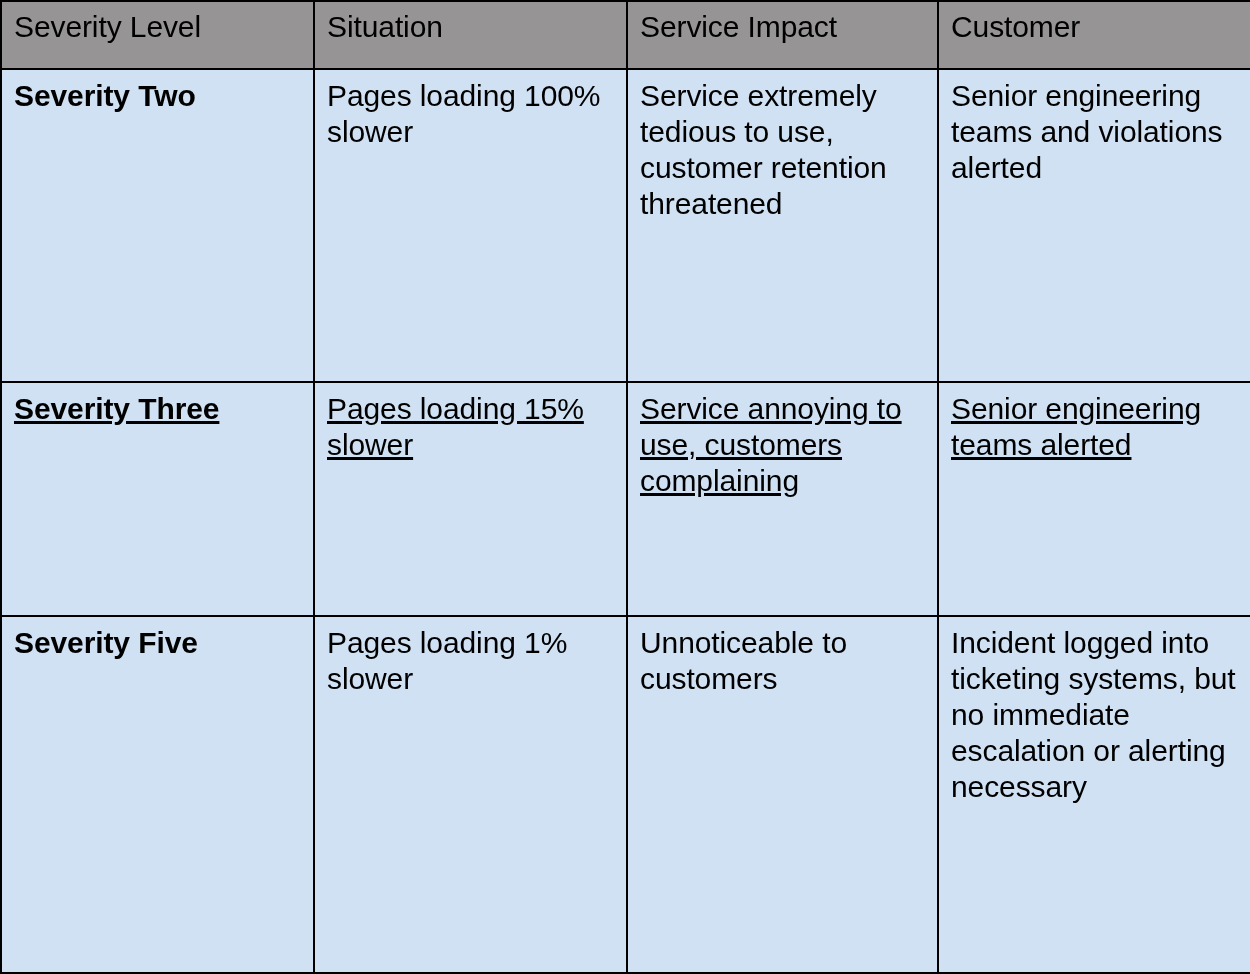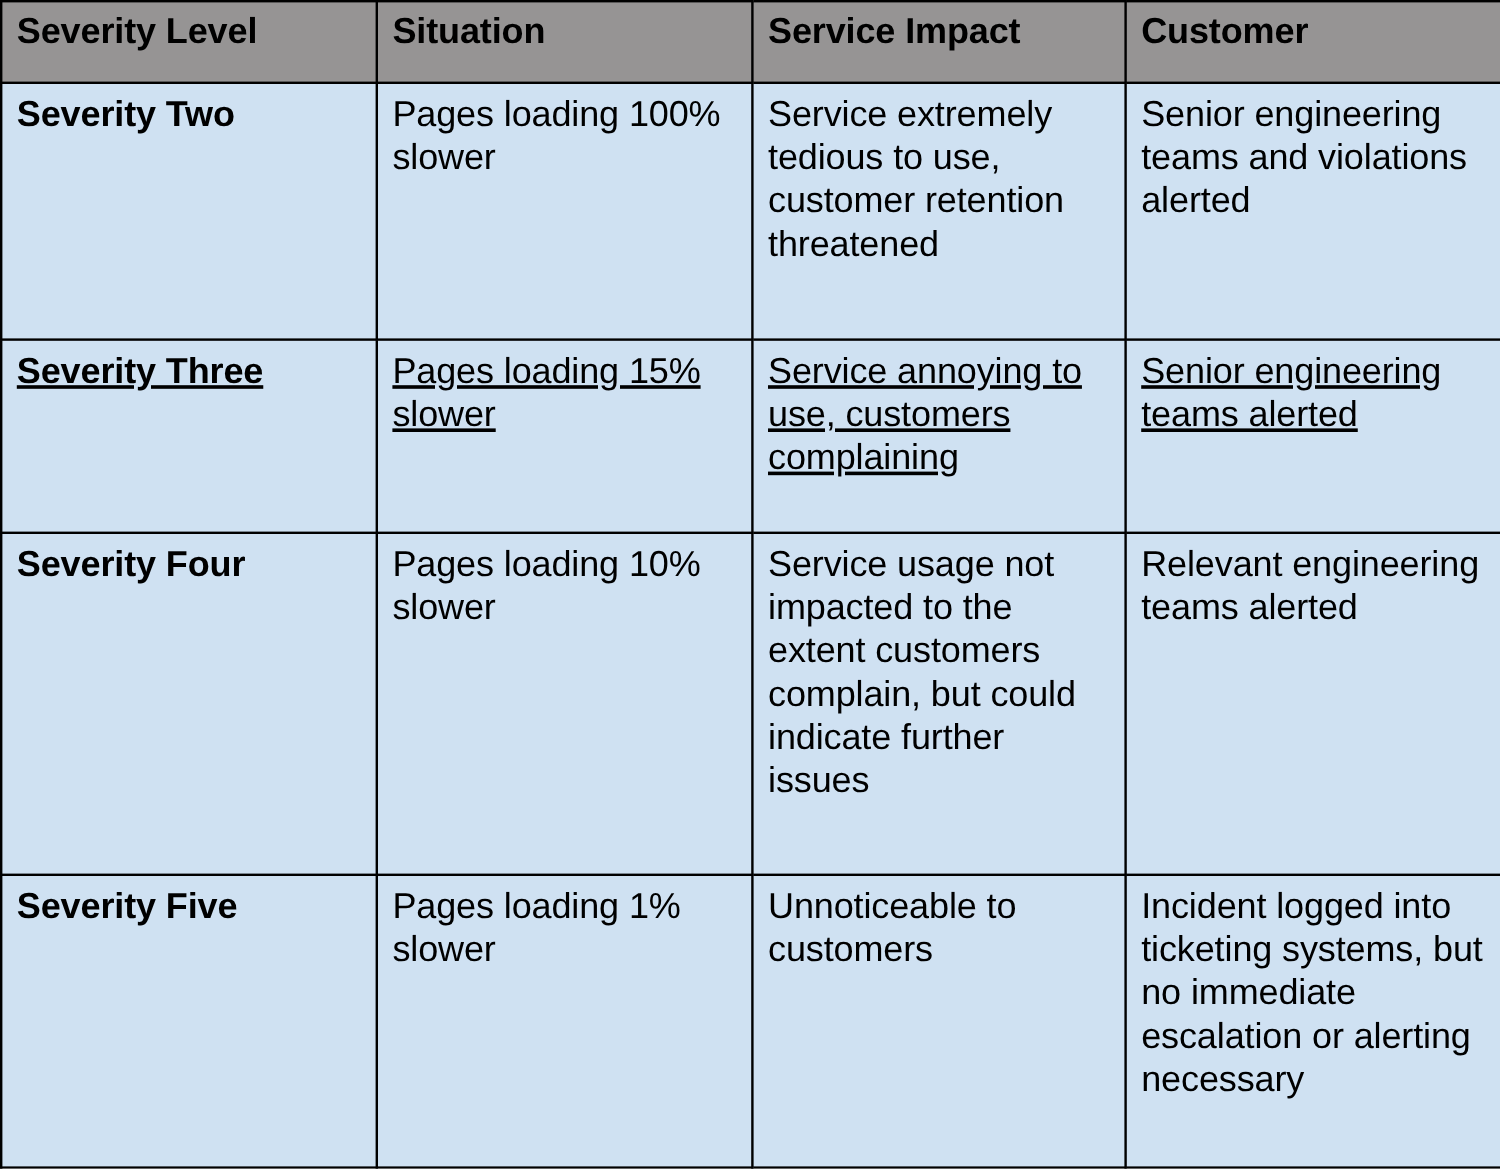--- a/index.html
+++ b/index.html
@@ -34,21 +34,21 @@
     box-sizing: border-box;
     color: #000000;
     font-size: 30px;
     line-height: 1.2;
     letter-spacing: -0.1px;
     word-wrap: break-word;
   }
 
   .severity-table thead th {
     background: #969494;
-    font-weight: bold;
+    font-weight: normal;
     height: 68px;
     padding-top: 7px;
   }
 
   .severity-table tbody td {
     background: #cfe1f2;
     font-weight: normal;
   }
   .severity-table tbody td.sev-name {
     font-weight: bold;
@@ -85,26 +85,20 @@
       <td>Pages loading 100% slower</td>
       <td>Service extremely tedious to use, customer retention threatened</td>
       <td>Senior engineering teams and violations alerted</td>
     </tr>
     <tr class="row-3">
       <td class="sev-name">Severity Three</td>
       <td>Pages loading 15% slower</td>
       <td>Service annoying to use, customers complaining</td>
       <td>Senior engineering teams alerted</td>
     </tr>
-    <tr class="row-4">
-      <td class="sev-name">Severity Four</td>
-      <td>Pages loading 10% slower</td>
-      <td>Service usage not impacted to the extent customers complain, but could indicate further issues</td>
-      <td>Relevant engineering teams alerted</td>
-    </tr>
     <tr class="row-5">
       <td class="sev-name">Severity Five</td>
       <td>Pages loading 1% slower</td>
       <td>Unnoticeable to customers</td>
       <td>Incident logged into ticketing systems, but no immediate escalation or alerting necessary</td>
     </tr>
   </tbody>
 </table>
 
 </body></html>

